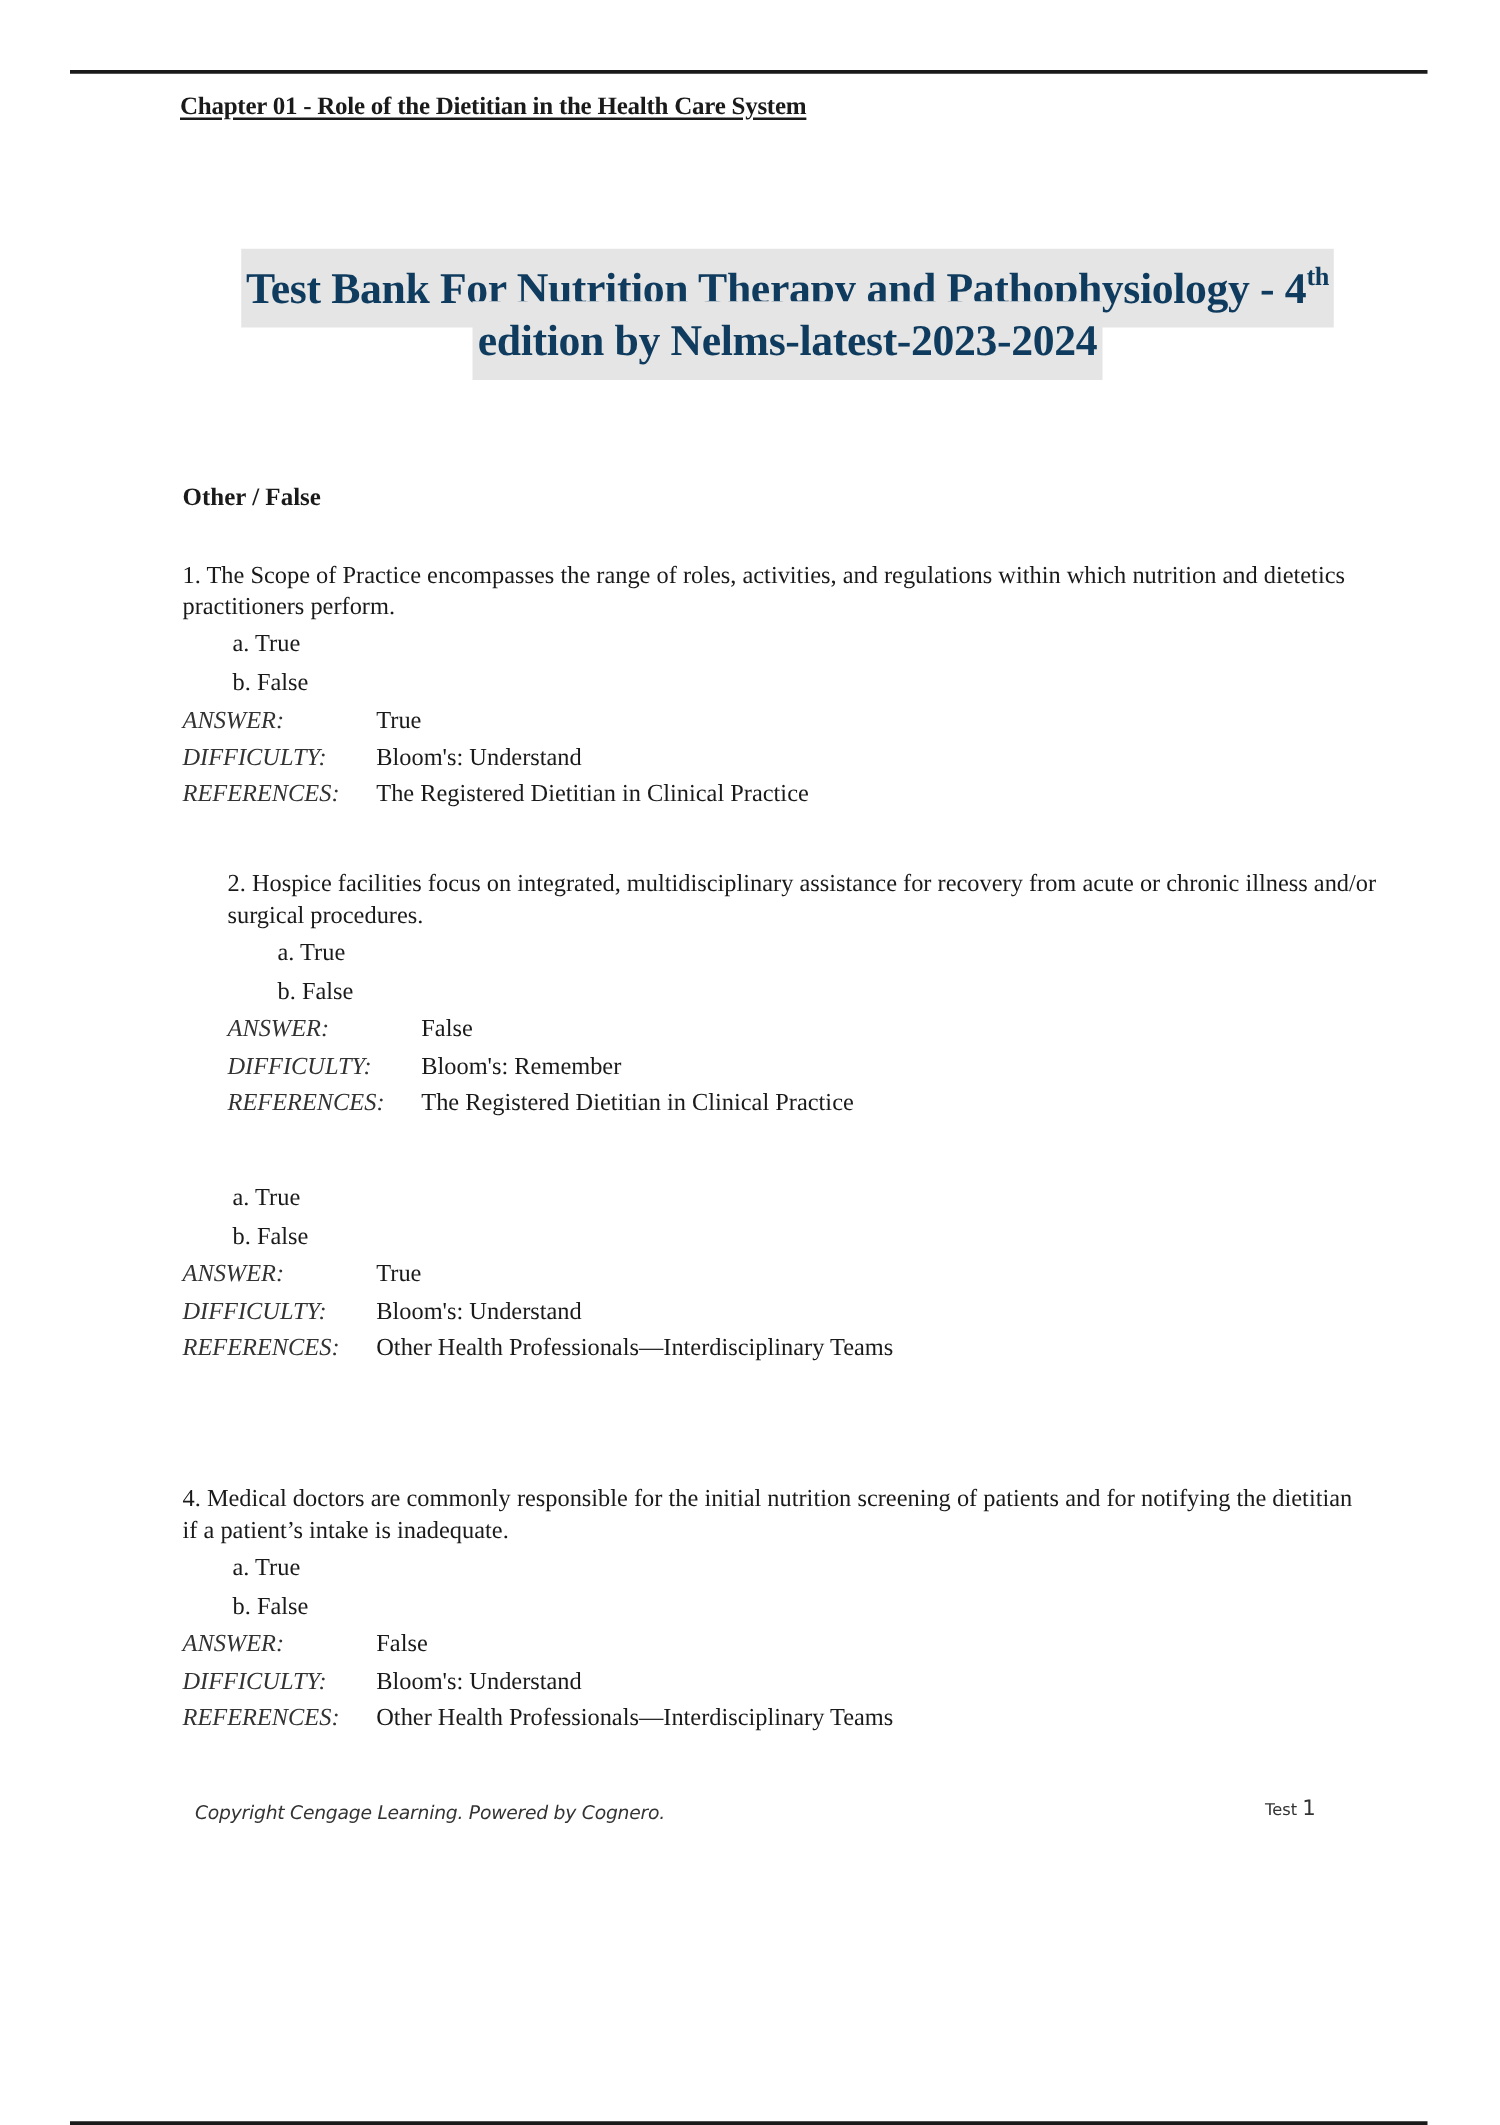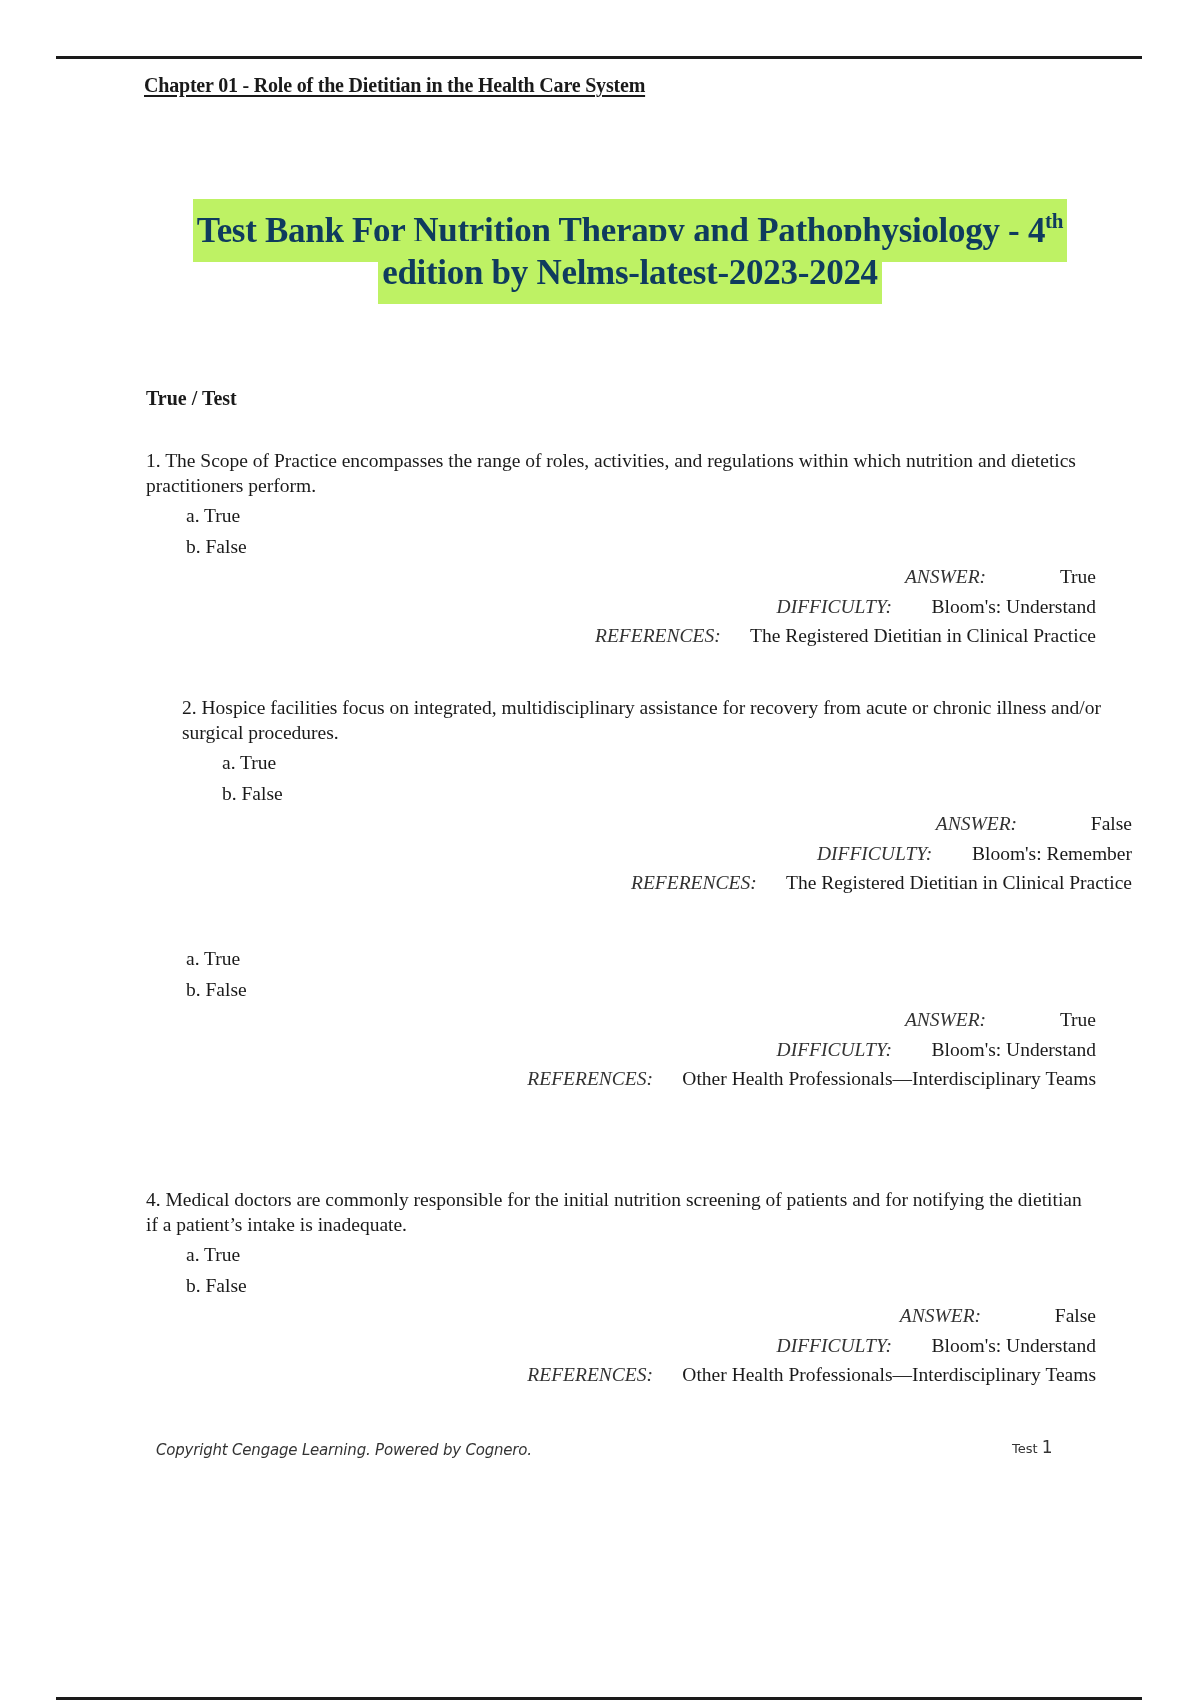--- a/index.html
+++ b/index.html
@@ -5,48 +5,48 @@
     html, body { margin: 0; padding: 0; background: #ffffff; }
     body { width: 1200px; height: 1700px; position: relative; overflow: hidden;
            font-family: "Liberation Serif", "DejaVu Serif", serif; color: #1a1a1a; }
     .rule { position: absolute; left: 56px; width: 1086px; height: 3px; background: #1a1a1a; }
     .rule.top { top: 56px; }
     .rule.bottom { top: 1697px; }
     .chapter { position: absolute; left: 144px; top: 74px; font-size: 20px; font-weight: bold;
                text-decoration: underline; text-underline-offset: 3px; letter-spacing: -0.2px; }
     .title-block { position: absolute; left: 140px; width: 980px; top: 210px; text-align: center;
                    font-size: 35px; font-weight: bold; color: #0f3b5e; line-height: 42px; letter-spacing: -0.3px; }
-    .title-block .hl { background: #bef264; padding: 12px 4px; }
+    .title-block .hl { background: #e5e5e5; padding: 12px 4px; }
     .title-block sup { font-size: 21px; vertical-align: 14px; line-height: 0; }
     .section-heading { position: absolute; left: 146px; top: 387px; font-size: 20px; font-weight: bold; }
     .question { position: absolute; left: 146px; width: 950px; font-size: 19.5px; line-height: 25px; }
     .q-text { margin: 0; }
     .opt { margin-left: 40px; line-height: 31px; }
-    .meta-row { display: flex; line-height: 29.5px; justify-content: flex-end; }
+    .meta-row { display: flex; line-height: 29.5px; }
     .meta-label { width: 155px; font-style: italic; color: #333; }
     .meta-value { }
     .footer-copy { position: absolute; left: 156px; top: 1441px; font-family: "DejaVu Sans", sans-serif;
                    font-style: italic; font-size: 15px; color: #333; letter-spacing: -0.2px; }
     .footer-page { position: absolute; left: 1012px; top: 1437px; font-family: "DejaVu Sans", sans-serif;
                    font-size: 13px; color: #333; }
     .footer-page .num { font-size: 17px; }
   </style>
 </head>
 <body>
 
 <div class="rule top"></div>
 
 <div class="chapter">Chapter 01 - Role of the Dietitian in the Health Care System</div>
 
 <div class="title-block">
   <span class="hl"><span>Test Bank For Nutrition Therapy and Pathophysiology - 4</span><sup>th</sup></span><br>
   <span class="hl">edition by Nelms-latest-2023-2024</span>
 </div>
 
-<div class="section-heading">True / Test</div>
+<div class="section-heading">Other / False</div>
 
 <div class="question" style="top:448px;">
   <p class="q-text">1. The Scope of Practice encompasses the range of roles, activities, and regulations within which nutrition and dietetics practitioners perform.</p>
   <div class="opt" style="margin-top:2px;">a. True</div>
   <div class="opt">b. False</div>
   <div class="meta-row">
       <span class="meta-label">ANSWER:</span>
       <span class="meta-value">True</span>
     </div>
   <div class="meta-row">

